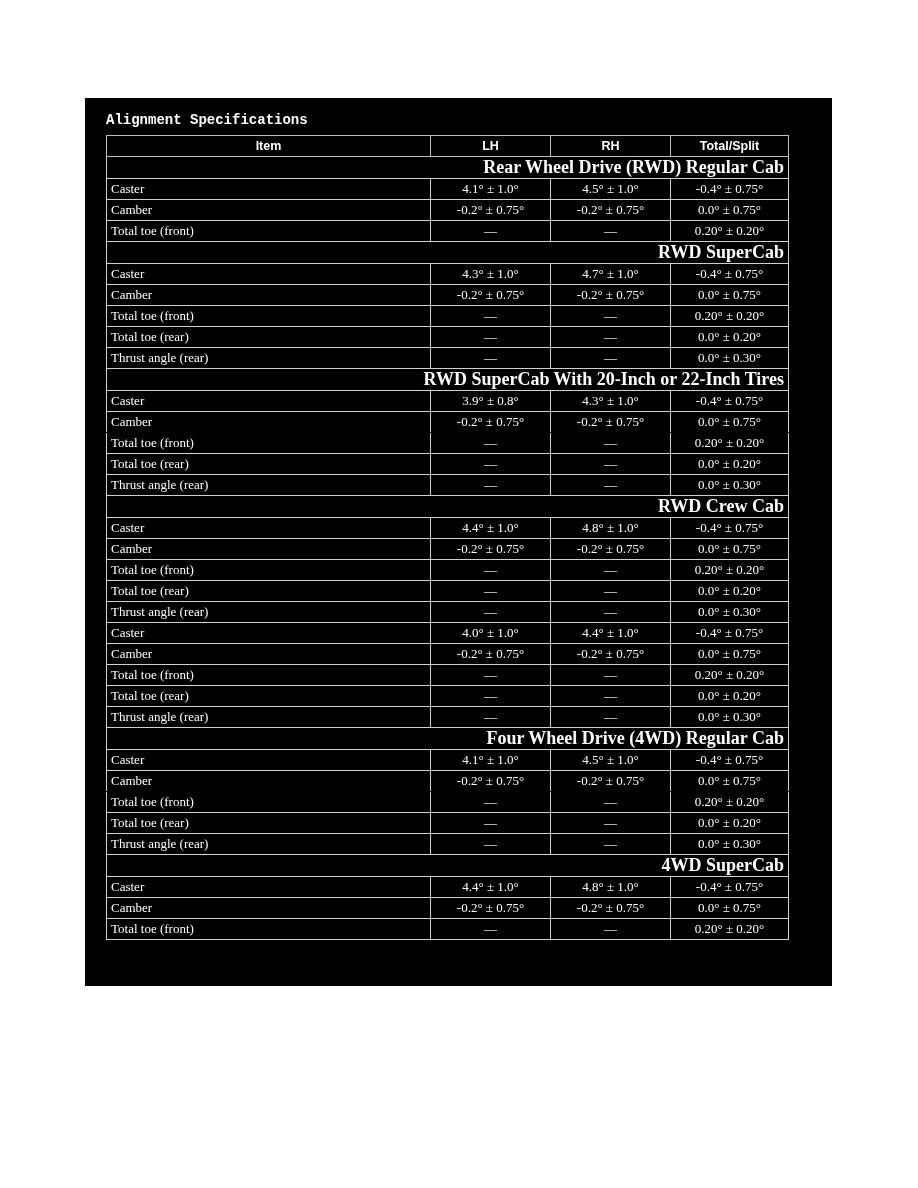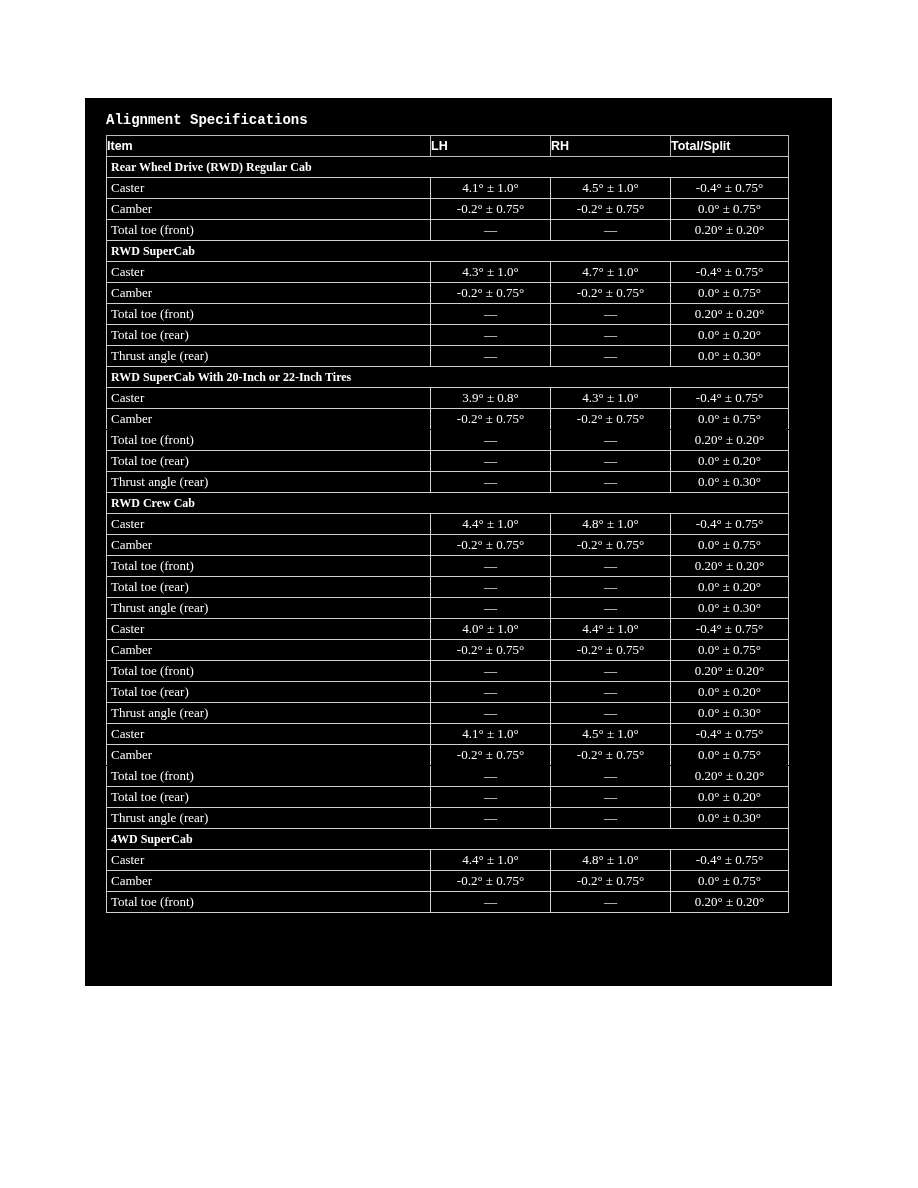--- a/index.html
+++ b/index.html
@@ -18,28 +18,28 @@
     border-collapse: collapse; table-layout: fixed;
     color: #ffffff;
     font-family: "Liberation Serif", serif; font-size: 13px;
   }
   table.spec col.c-item { width: 324px; }
   table.spec col.c-lh { width: 120px; }
   table.spec col.c-rh { width: 120px; }
   table.spec col.c-tot { width: 118px; }
   table.spec th {
     font-family: "Liberation Sans", sans-serif; font-weight: bold; font-size: 12.5px;
-    height: 20px; border: 1.5px solid #bdbdbd; text-align: left; padding: 0;
+    height: 20px; border: 1.5px solid #bdbdbd; text-align: center; padding: 0;
   }
   table.spec td {
     height: 20px; padding: 0 4px; border: 1.5px solid #d0d0d0; white-space: nowrap;
   }
   table.spec td.val { text-align: center; }
   table.spec tr.section td {
-    font-weight: bold; font-size: 12px; text-align: left;
+    font-weight: bold; font-size: 18px; text-align: right;
   }
   table.spec tr.nobottom td { border-bottom-color: #000; }
   table.spec tr.notop td { border-top-color: #000; }
 </style>
 </head>
 <body>
 
 <div class="panel">
   <div class="title">Alignment Specifications</div>
   <table class="spec">
@@ -201,20 +201,23 @@
           <td class="val">—</td>
           <td class="val">—</td>
           <td class="val">0.0° ± 0.20°</td>
         </tr>
         <tr>
           <td>Thrust angle (rear)</td>
           <td class="val">—</td>
           <td class="val">—</td>
           <td class="val">0.0° ± 0.30°</td>
         </tr>
+        <tr class="section">
+          <td colspan="4">Four Wheel Drive (4WD) Regular Cab</td>
+        </tr>
         <tr>
           <td>Caster</td>
           <td class="val">4.1° ± 1.0°</td>
           <td class="val">4.5° ± 1.0°</td>
           <td class="val">-0.4° ± 0.75°</td>
         </tr>
         <tr class="nobottom">
           <td>Camber</td>
           <td class="val">-0.2° ± 0.75°</td>
           <td class="val">-0.2° ± 0.75°</td>

